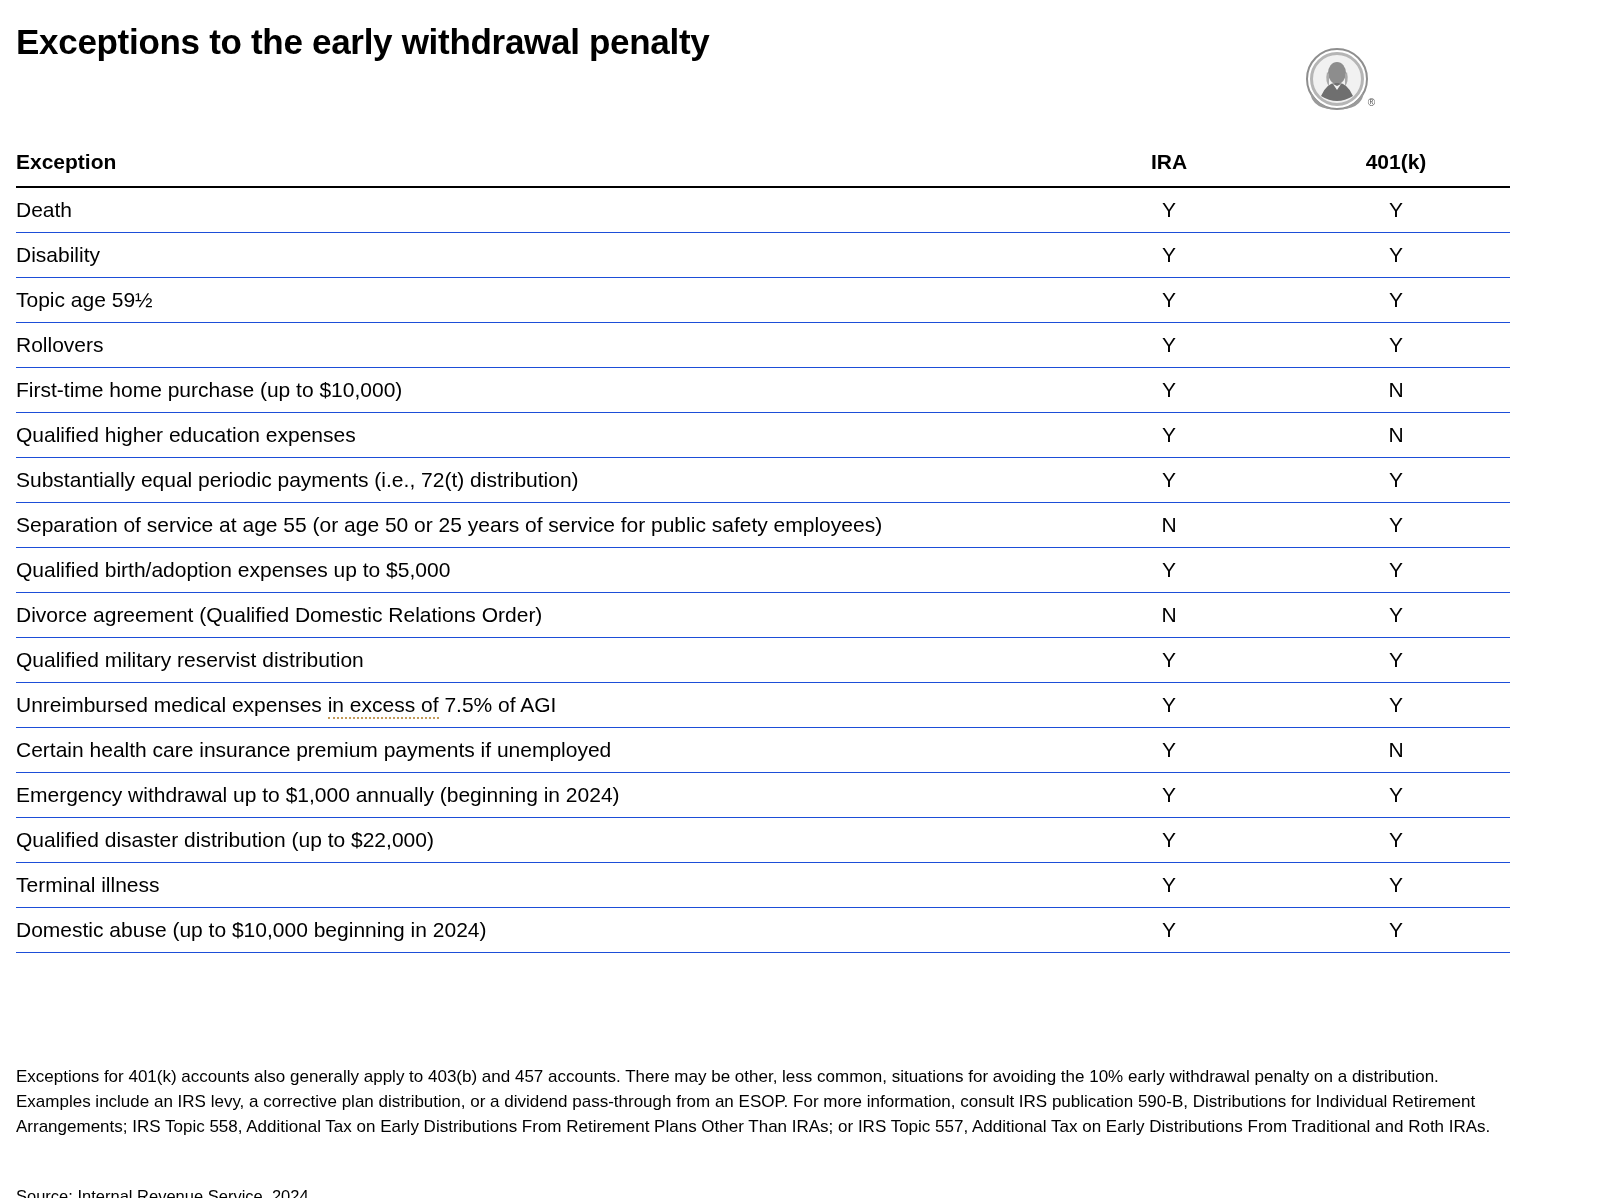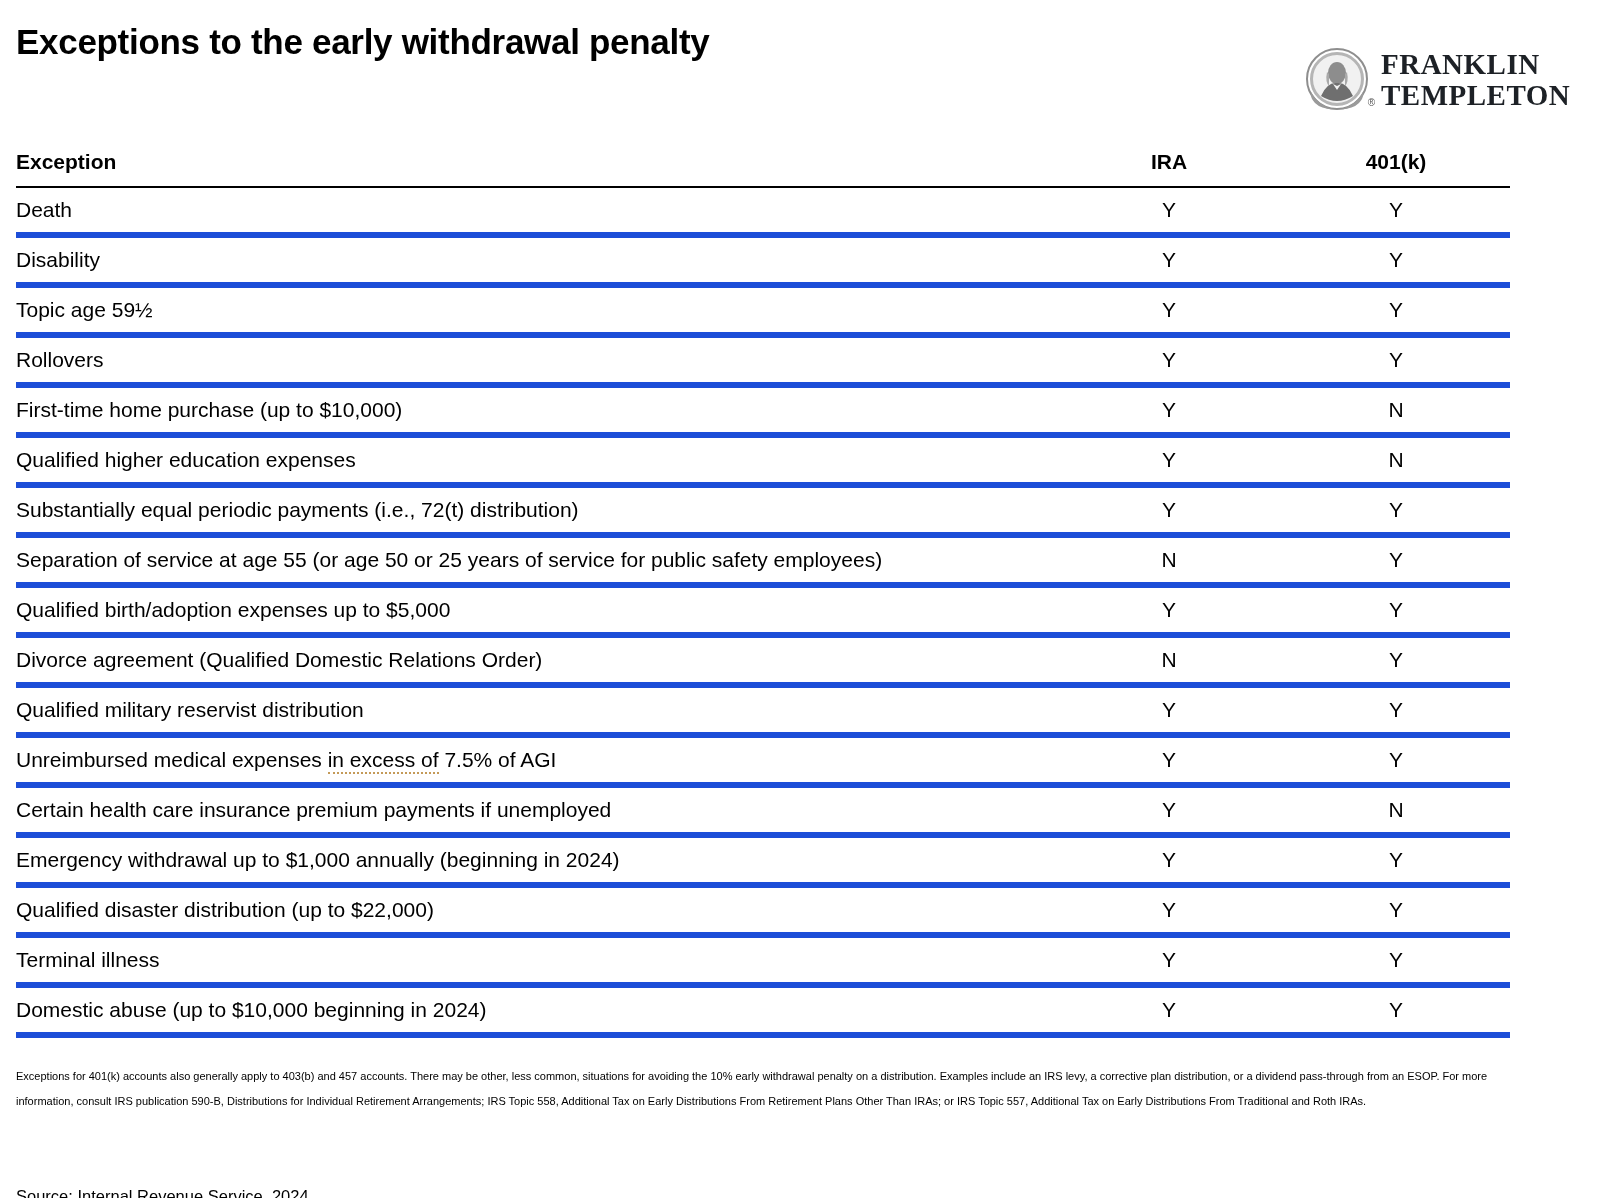--- a/index.html
+++ b/index.html
@@ -42,36 +42,36 @@
   .exc-table thead th {
     font-weight: 700; font-size: 21px;
     padding: 0 0 12px 0;
     border-bottom: 2.5px solid #000;
     vertical-align: bottom;
   }
   .exc-table thead th.h-label { text-align: left; }
   .exc-table thead th.h-val   { text-align: center; }
   .exc-table tbody td {
     height: 44px;
-    border-bottom: 6px solid #1d4ed8;
+    border-bottom: 1px solid #1d4ed8;
     padding: 0;
     vertical-align: middle;
   }
   .exc-table tbody td.c-label { text-align: left; }
   .exc-table tbody td.c-val   { text-align: center; }
   .dotted-underline {
     border-bottom: 2px dotted #c49a58;
     padding-bottom: 1px;
   }
 
   
   .footnote {
     position: absolute; left: 16px; top: 1064px;
     width: 1500px;
-    font-size: 11px; line-height: 25px;
+    font-size: 17px; line-height: 25px;
     margin: 0;
   }
   .source {
     position: absolute; left: 16px; top: 1184px;
     font-size: 16.5px; line-height: 25px;
     margin: 0;
   }
 </style>
 </head>
 <body>
@@ -88,24 +88,20 @@
         <ellipse cx="34" cy="27" rx="9" ry="11" fill="#8d8d8d"></ellipse>
         <path d="M24 26 Q22 36 26 40 L26 28 Z" fill="#a9a9a9"></path>
         <path d="M44 26 Q46 36 42 40 L42 28 Z" fill="#a9a9a9"></path>
         <path d="M18 50 Q24 36 34 37 Q44 36 50 50 Q42 55 34 55 Q26 55 18 50 Z" fill="#6f6f6f"></path>
         <path d="M30 38 L34 44 L38 38 L34 40 Z" fill="#f1f1f1"></path>
         <path d="M8 46 Q16 60 30 63 Q18 63 12 57 Q7 52 8 46 Z" fill="#9a9a9a"></path>
         <path d="M60 46 Q52 60 38 63 Q50 63 56 57 Q61 52 60 46 Z" fill="#9a9a9a"></path>
       </svg>
       <span class="reg">®</span>
     </div>
-    <div class="wordmark">
-      <div>FRANKLIN</div>
-      <div>TEMPLETON</div>
-    </div>
   </div>
 
   <table class="exc-table">
     <colgroup>
         <col class="col-label">
         <col class="col-ira">
         <col class="col-k401">
       </colgroup>
     <thead>
       <tr>

